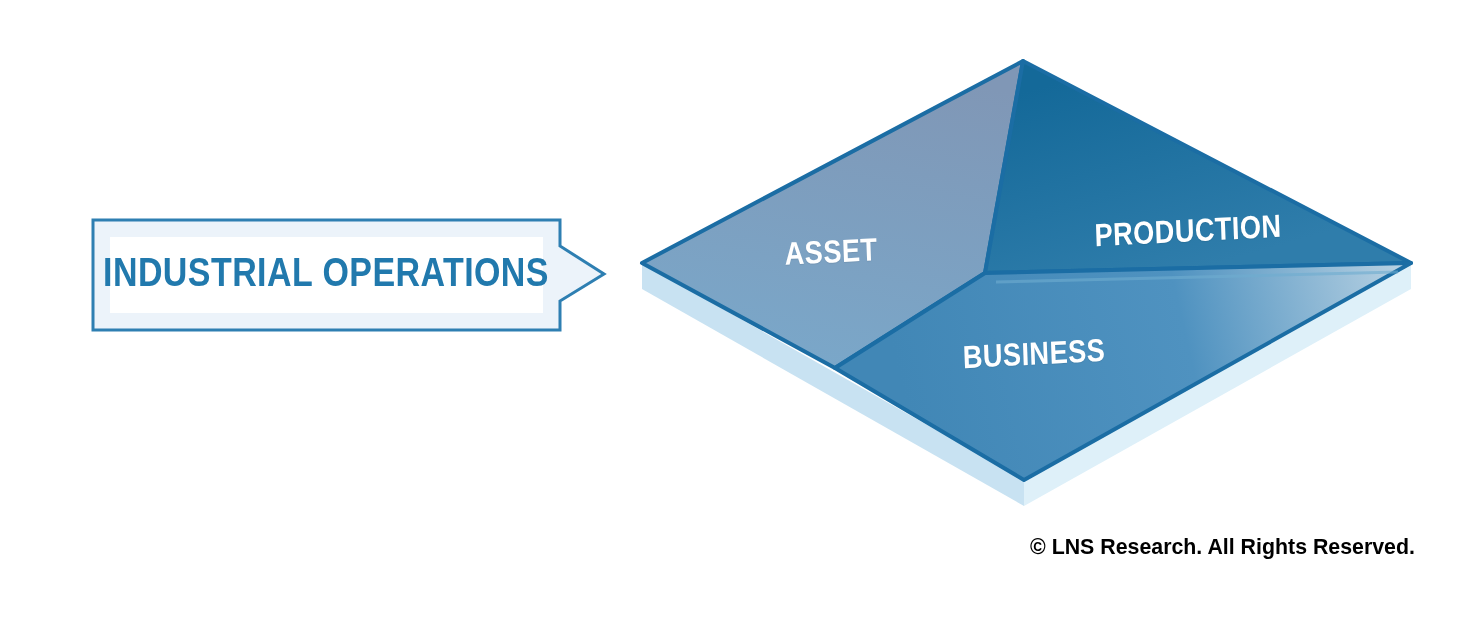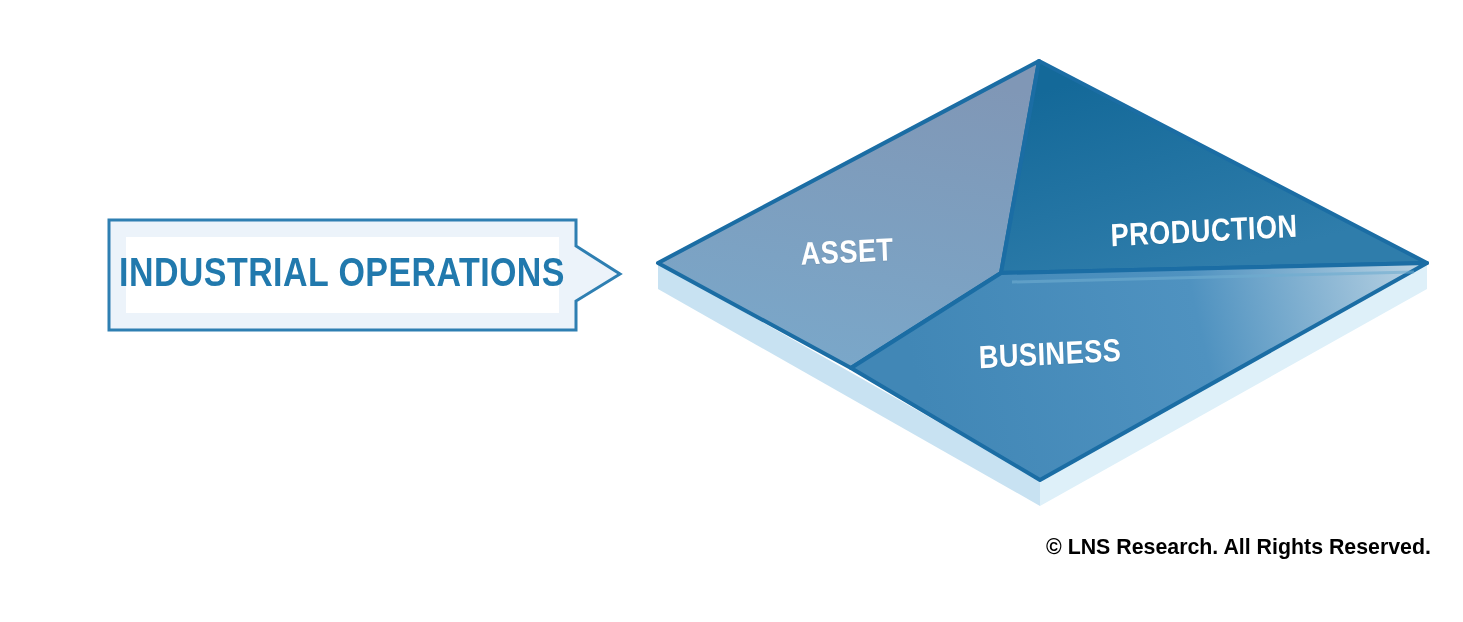--- a/index.html
+++ b/index.html
@@ -8,21 +8,20 @@
     background: #ffffff;
     width: 1463px;
     height: 622px;
     font-family: "Liberation Sans", sans-serif;
     overflow: hidden;
   }
   .stage {
     position: relative;
     width: 1436px;
     height: 622px;
-    margin-left: 16px;
   }
   .stage svg {
     position: absolute;
     left: 0;
     top: 0;
   }
   .abs {
     position: absolute;
     white-space: nowrap;
   }

